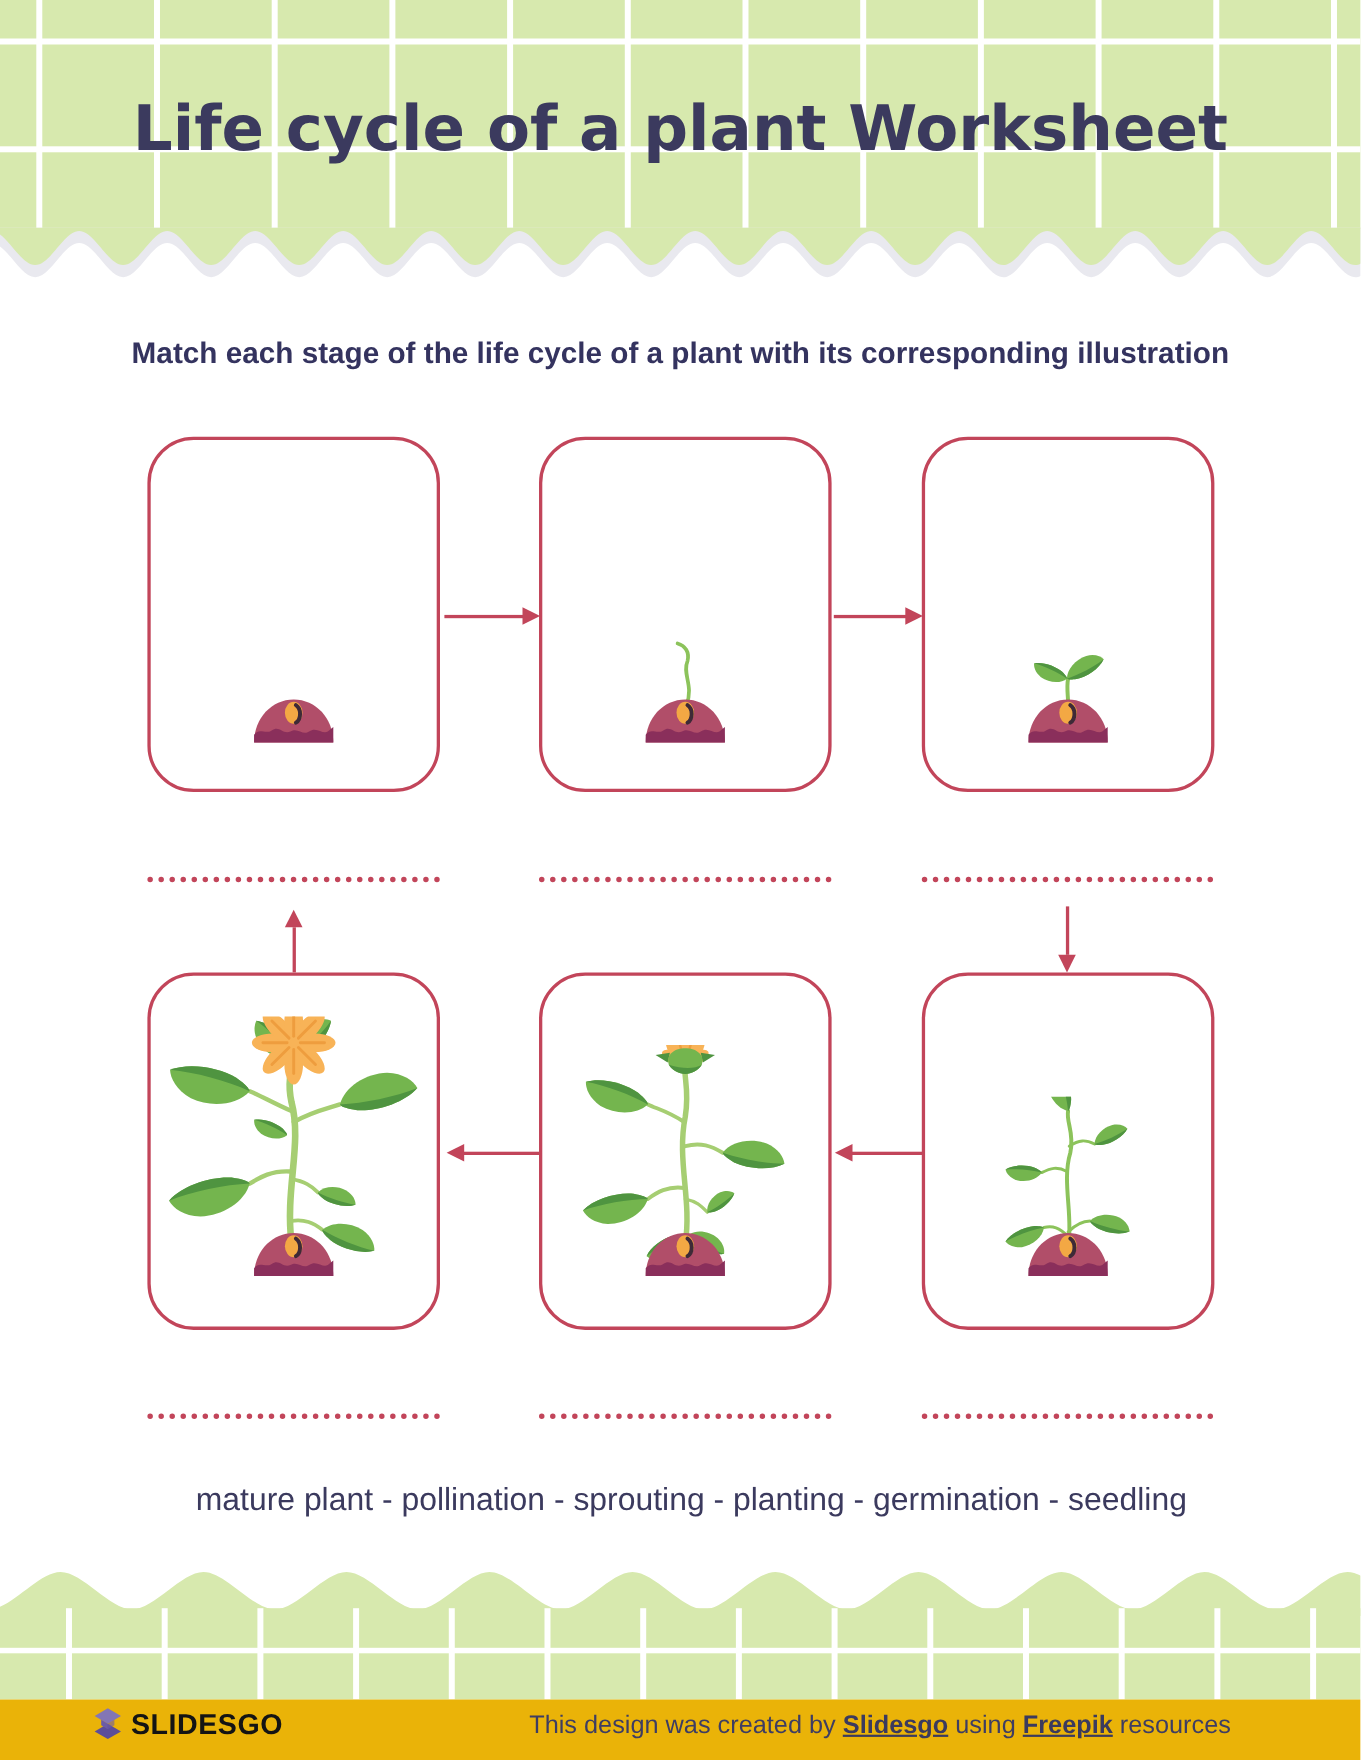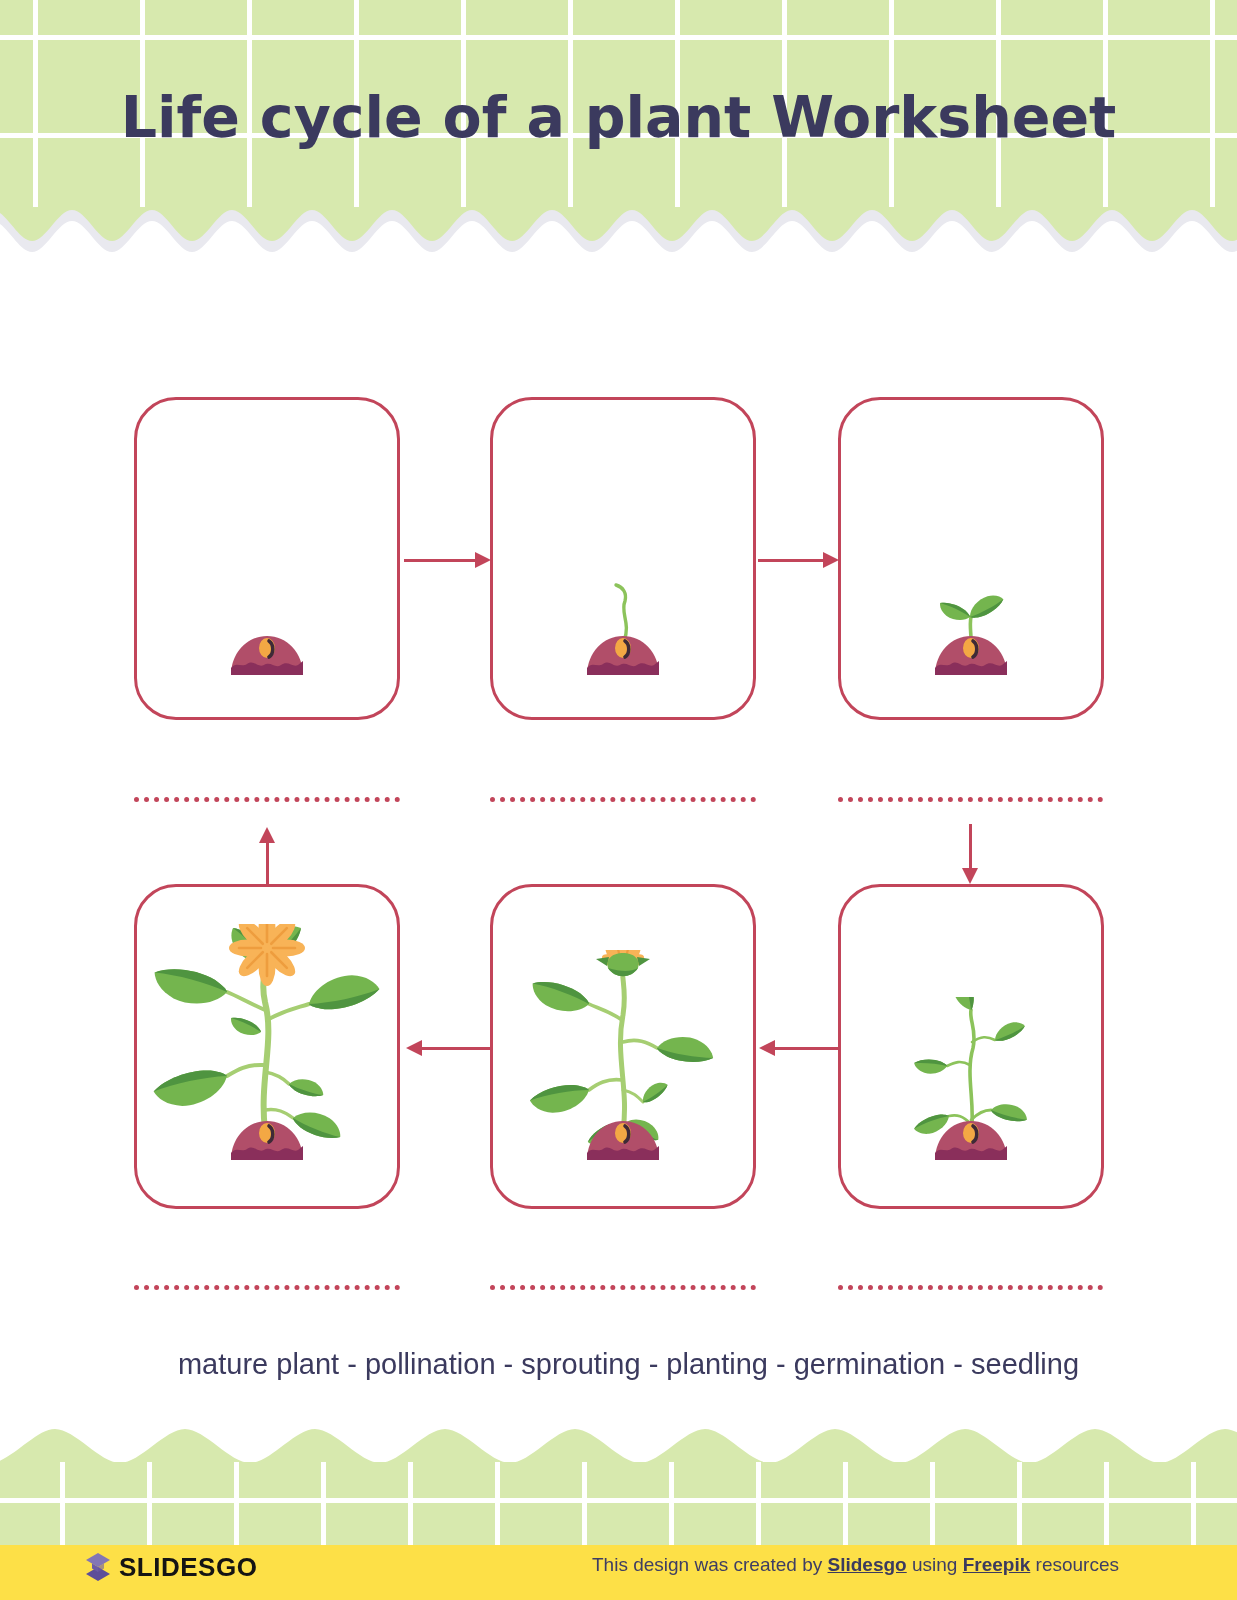--- a/index.html
+++ b/index.html
@@ -73,25 +73,25 @@
     position:absolute;left:0;top:1462px;width:1237px;height:83px;
     background-color:#d7e9ae;
     background-image:
       linear-gradient(to right,#ffffff 0 5px,transparent 5px),
       linear-gradient(#ffffff,#ffffff);
     background-size:87px 100%,100% 5px;
     background-position:60px 0,0 36px;
     background-repeat:repeat,no-repeat;
   }
   
-  .footer{position:absolute;left:0;top:1545px;width:1237px;height:55px;background:#fde047;}
+  .footer{position:absolute;left:0;top:1545px;width:1237px;height:55px;background:#eab308;}
   .logo{position:absolute;left:85px;top:0;height:44px;display:flex;align-items:center;gap:8px;}
   .logo-text{font-size:26px;font-weight:800;color:#141414;letter-spacing:0.5px;}
   .credit{
-    position:absolute;right:118px;top:9px;font-size:19px;color:#3e3d63;
+    position:absolute;right:118px;top:9px;font-size:23px;color:#3e3d63;
   }
   .credit b{font-weight:700;text-decoration:underline;color:#3b3a5e;}
 </style>
 </head>
 <body>
 
 <div class="page">
 
   <svg width="0" height="0" style="position:absolute" aria-hidden="true">
     <defs>
@@ -126,20 +126,21 @@
       c14 0 26 31 40 31 c14 0 26 -31 40 -31 c14 0 26 31 40 31 c14 0 26 -31 40 -31
       c14 0 26 31 40 31 c14 0 26 -31 40 -31 c14 0 26 31 40 31 c14 0 26 -31 40 -31
       c14 0 26 31 40 31 c14 0 26 -31 40 -31 c14 0 26 31 40 31 c14 0 26 -31 40 -31
       c14 0 26 31 40 31 c14 0 26 -31 40 -31 c14 0 26 31 40 31 c14 0 26 -31 40 -31
       c14 0 26 31 40 31 c14 0 26 -31 40 -31 c14 0 26 31 40 31 c14 0 26 -31 40 -31
       c14 0 26 31 40 31 c14 0 26 -31 40 -31 c14 0 26 31 40 31 c14 0 26 -31 40 -31
       L1282 -12 L-8 -12 Z"></path>
   </svg>
   <h1 class="page-title">Life cycle of a plant Worksheet</h1>
 
+  <p class="instruction">Match each stage of the life cycle of a plant with its corresponding illustration</p>
 
   <div class="card row1 col1">
     <svg width="100" height="48" viewBox="0 0 100 48">
       <g transform="translate(50,46)">
           <use href="#mound"></use>
         </g>
     </svg>
   </div>
   <div class="card row1 col2">
     <svg width="100" height="112" viewBox="0 0 100 112">

